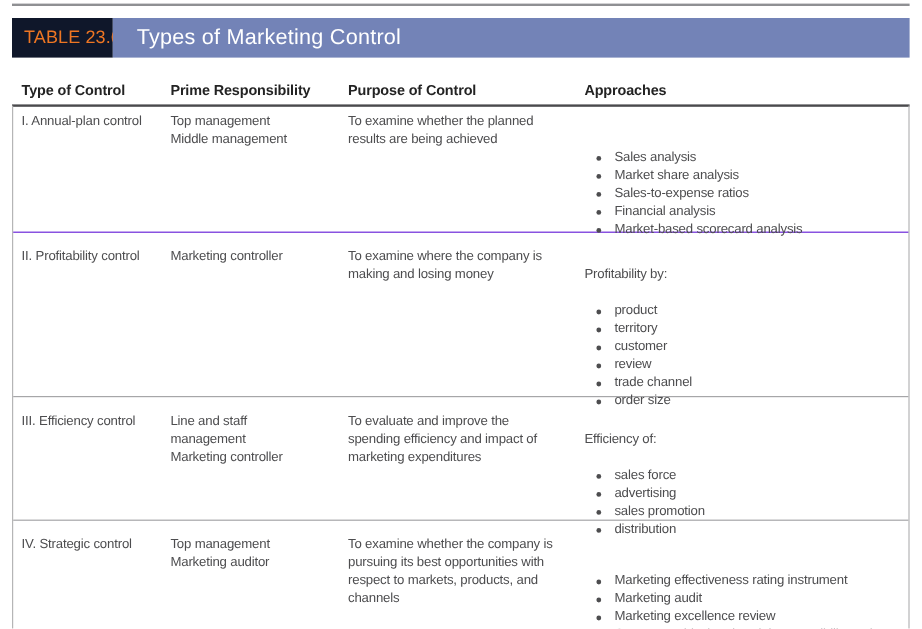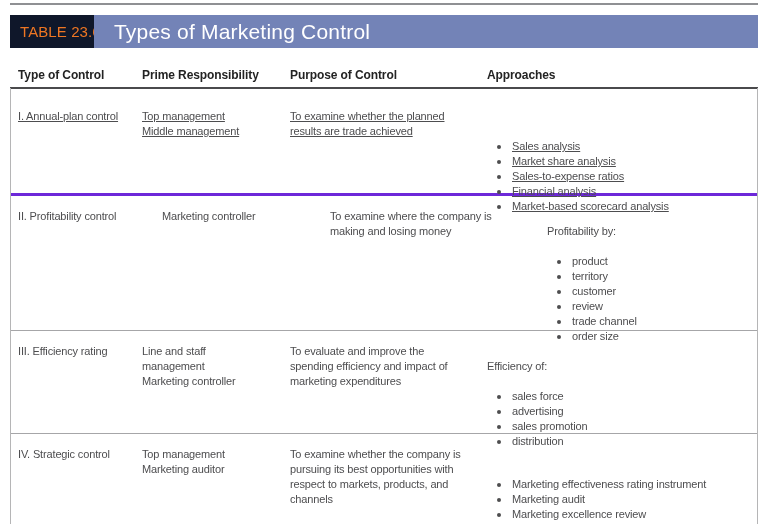--- a/index.html
+++ b/index.html
@@ -25,21 +25,21 @@
     width:84px;background:#0f172a;
     display:flex;align-items:center;
     padding-left:10px;box-sizing:border-box;
     color:#ee7623;font-size:15px;font-weight:400;letter-spacing:0.1px;
     white-space:nowrap;
   }
   .caption-bar{
     flex:1;background:#7383b7;
     display:flex;align-items:center;
     padding-left:20px;box-sizing:border-box;
-    color:#ffffff;font-size:21px;font-weight:400;letter-spacing:0.2px;
+    color:#ffffff;font-size:18px;font-weight:400;letter-spacing:0.2px;
     white-space:nowrap;
   }
   
   .col-head{
     position:absolute;top:68px;
     font-size:12px;font-weight:700;color:#232323;letter-spacing:-0.1px;
     white-space:nowrap;
   }
   .ch-1{left:18px;} .ch-2{left:142px;} .ch-3{left:290px;} .ch-4{left:487px;}
   .head-rule{
@@ -51,29 +51,29 @@
     position:absolute;left:10px;top:88px;width:748px;height:436px;
     border-left:1px solid #b5b5b6;border-right:1px solid #b5b5b6;
     box-sizing:border-box;
   }
   .trow{
     display:grid;
     grid-template-columns:131px 148px 197px 1fr;
     box-sizing:border-box;
   }
   .row-1{height:105px;}
-  .row-2{height:137px;border-top:3px solid #6d28d9;gap:20px;}
+  .row-2{height:137px;border-top:1px solid #6d28d9;}
   .row-3{height:103px;border-top:1px solid #a6a6a8;}
   .row-4{height:69px;border-top:1px solid #a6a6a8;}
   .cell{
     padding-top:13px;box-sizing:border-box;
     font-size:11px;line-height:15px;color:#4d4d4f;letter-spacing:-0.15px;
     white-space:pre-line;
   }
-  .row-1 .cell{padding-top:21px;text-decoration:underline;}
+  .row-1 .cell{padding-top:6px;}
   .cell-type{padding-left:7px;padding-right:6px;}
   .cell-purpose{padding-right:10px;}
   .cell-approaches{padding-right:6px;}
   .approaches-intro:empty{display:none;}
   .approach-list{
     list-style:none;margin:0;padding:0;
     font-size:11px;line-height:15px;color:#4d4d4f;
   }
   .approach-list li{
     position:relative;padding-left:25px;white-space:nowrap;
@@ -104,40 +104,40 @@
 
   <div class="head-rule"></div>
 
   <div class="table-body">
 
     <div class="trow row-1">
       <div class="cell cell-type">I. Annual-plan control</div>
       <div class="cell cell-resp">Top management
 Middle management</div>
       <div class="cell cell-purpose">To examine whether the planned
-results are trade achieved</div>
+results are being achieved</div>
       <div class="cell cell-approaches">
         
         <ul class="approach-list"><li>Sales analysis</li><li>Market share analysis</li><li>Sales-to-expense ratios</li><li>Financial analysis</li><li>Market-based scorecard analysis</li></ul>
       </div>
     </div>
 
     <div class="trow row-2">
       <div class="cell cell-type">II. Profitability control</div>
       <div class="cell cell-resp">Marketing controller</div>
       <div class="cell cell-purpose">To examine where the company is
 making and losing money</div>
       <div class="cell cell-approaches">
         <div class="approaches-intro">Profitability by:</div>
         <ul class="approach-list"><li>product</li><li>territory</li><li>customer</li><li>review</li><li>trade channel</li><li>order size</li></ul>
       </div>
     </div>
 
     <div class="trow row-3">
-      <div class="cell cell-type">III. Efficiency rating</div>
+      <div class="cell cell-type">III. Efficiency control</div>
       <div class="cell cell-resp">Line and staff
 management
 Marketing controller</div>
       <div class="cell cell-purpose">To evaluate and improve the
 spending efficiency and impact of
 marketing expenditures</div>
       <div class="cell cell-approaches">
         <div class="approaches-intro">Efficiency of:</div>
         <ul class="approach-list"><li>sales force</li><li>advertising</li><li>sales promotion</li><li>distribution</li></ul>
       </div>

